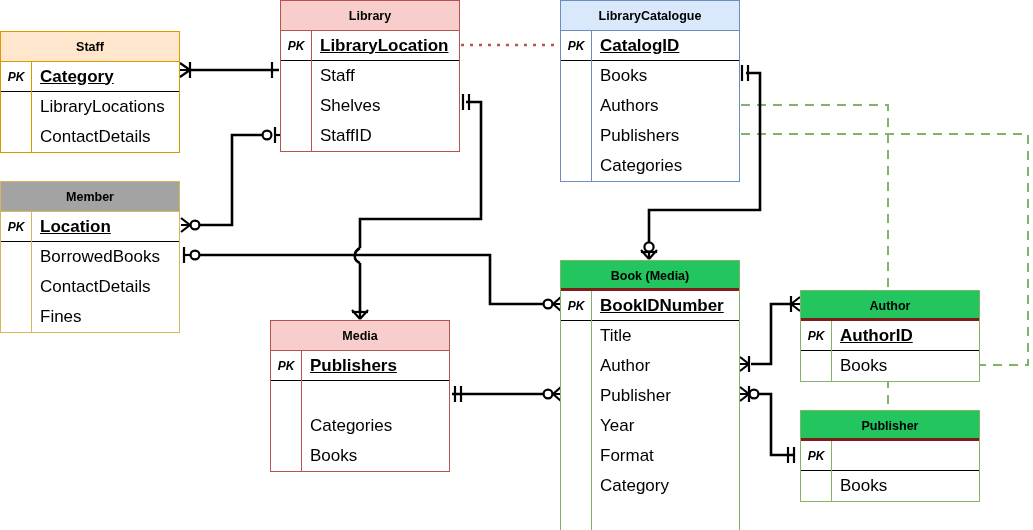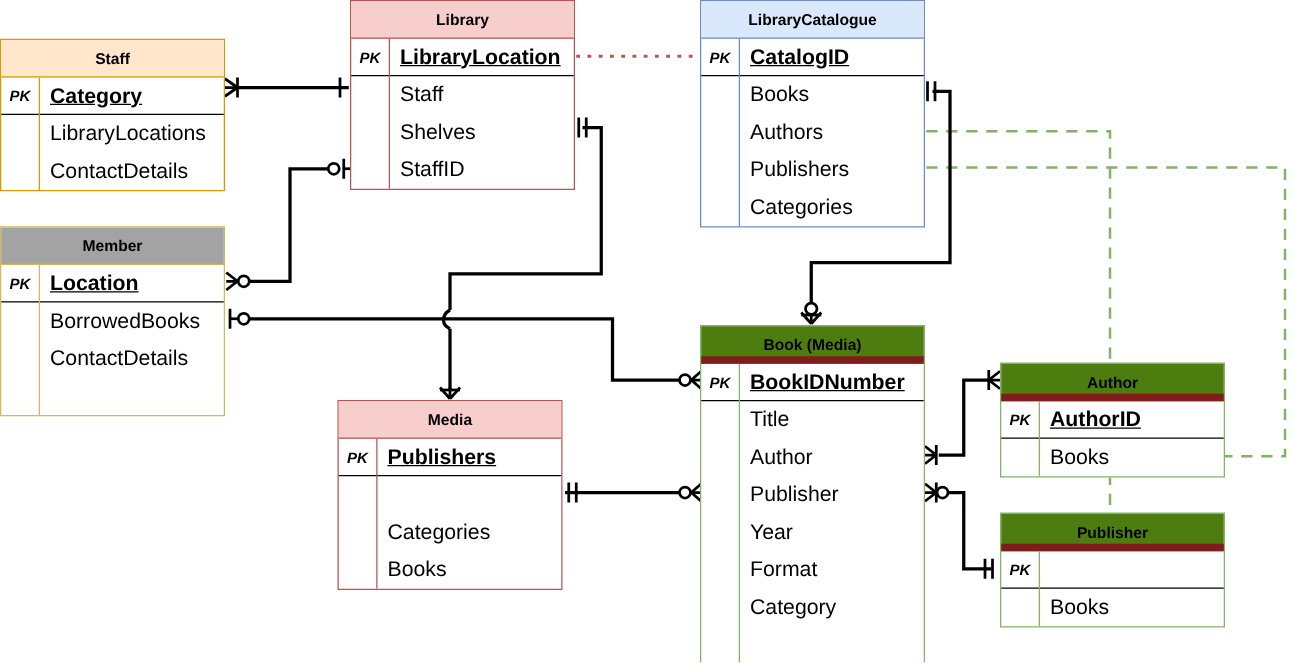--- a/index.html
+++ b/index.html
@@ -32,21 +32,21 @@
   
   .pal-red{border-color:#b85450;color:#b85450;}
   .pal-red .hdr{background:#f8cecc;border-bottom:1px solid #b85450;}
   .pal-orange{border-color:#d79b00;color:#d79b00;}
   .pal-orange .hdr{background:#ffe6cc;border-bottom:1px solid #d79b00;}
   .pal-yellow{border-color:#d6b656;color:#d6b656;}
   .pal-yellow .hdr{background:#a3a3a3;border-bottom:1px solid #d6b656;}
   .pal-blue{border-color:#6c8ebf;color:#6c8ebf;}
   .pal-blue .hdr{background:#dae8fc;border-bottom:1px solid #6c8ebf;}
   .pal-green{border-color:#82b366;color:#82b366;}
-  .pal-green .hdr{background:#4d7c0f;border-bottom:6px solid #7f1d1d;}
+  .pal-green .hdr{background:#22c55e;border-bottom:3px solid #7f1d1d;}
   .entity .hdr, .entity .row .fieldcol, .entity .row .pkcol{color:#000;}
 </style>
 </head>
 <body>
 
 <div id="canvas">
 
   <svg class="links" viewBox="0 0 1033 530">
 
     <g>
@@ -223,20 +223,21 @@
           <div class="row">
             <div class="pkcol"></div>
             <div class="fieldcol">BorrowedBooks</div>
           </div>
           <div class="row">
             <div class="pkcol"></div>
             <div class="fieldcol">ContactDetails</div>
           </div>
           <div class="row">
             <div class="pkcol"></div>
+            <div class="fieldcol">Fines</div>
           </div>
         </div>
       </div>
       <div class="entity pal-red" style="left: 270px; top: 320px; width: 180px;">
         <div class="hdr">Media</div>
         <div class="rows">
           <div class="row pkrow">
             <div class="pkcol">PK</div>
             <div class="fieldcol">Publishers</div>
           </div>

